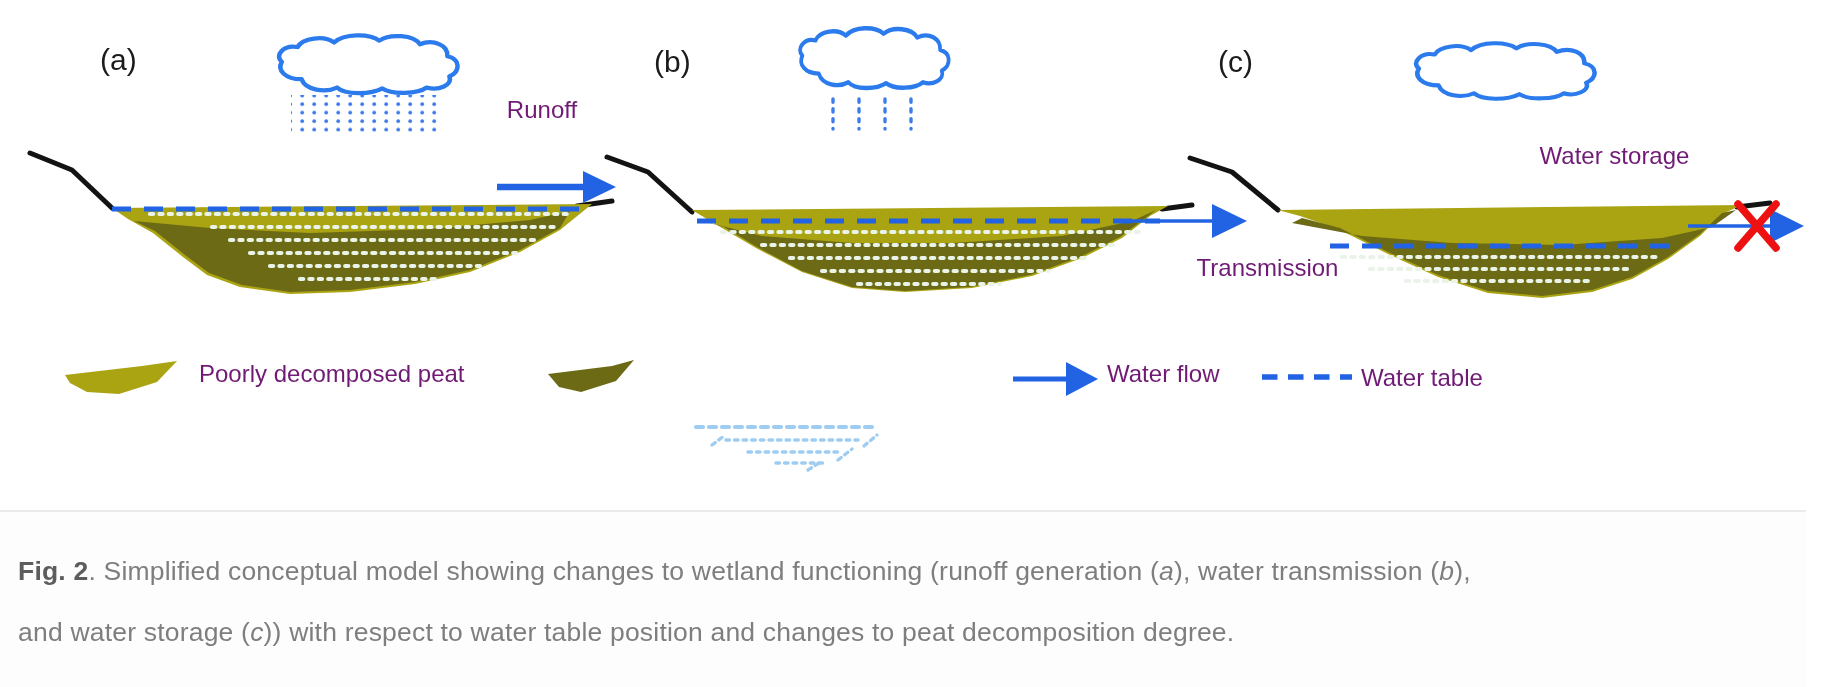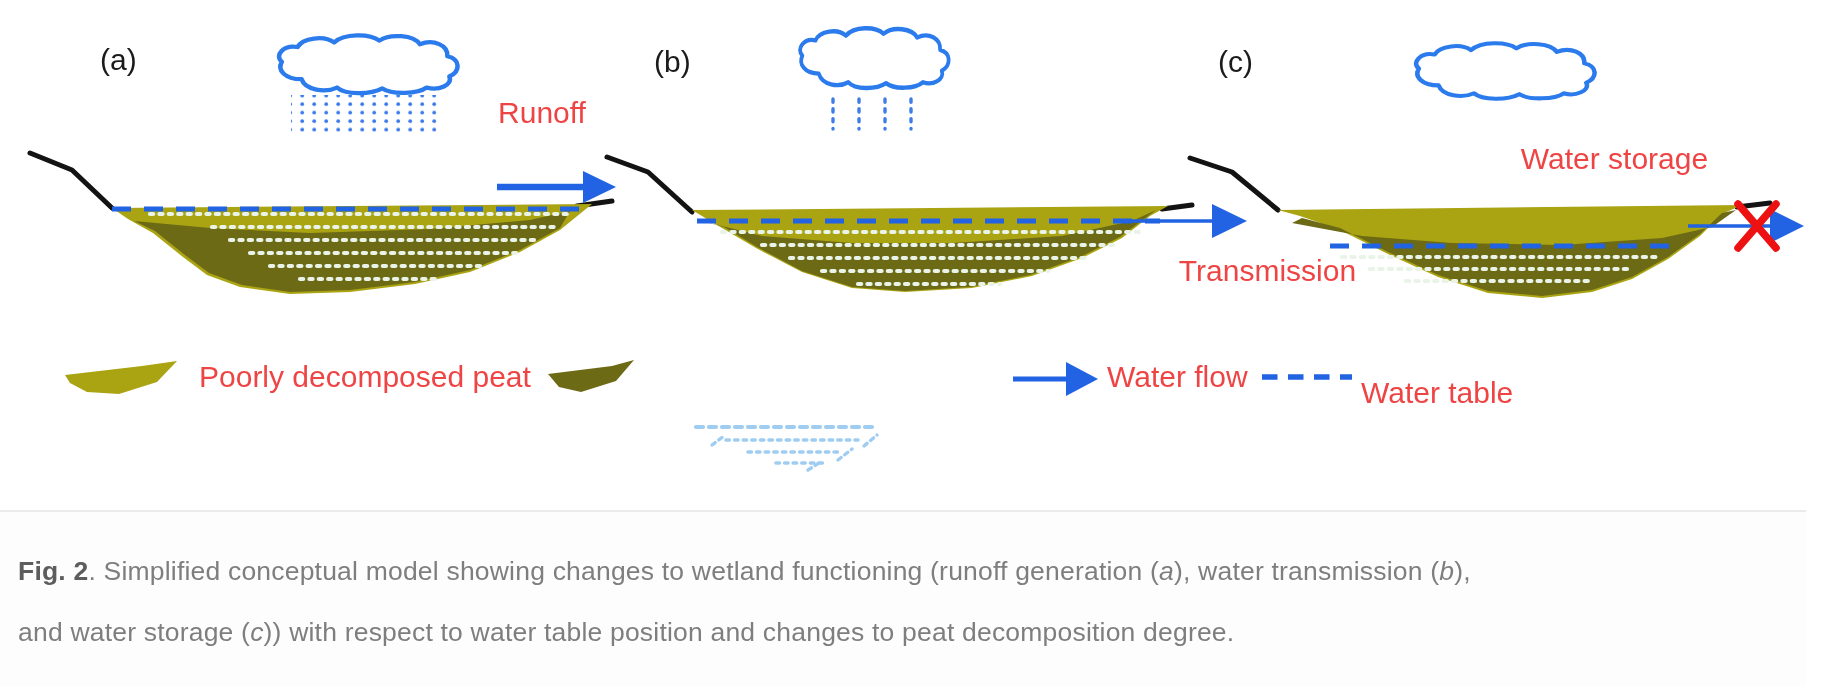--- a/index.html
+++ b/index.html
@@ -2,21 +2,21 @@
 <html><head>
 <meta charset="utf-8">
 <style>
   html,body{margin:0;padding:0;background:#ffffff;}
   .stage{
     position:relative;width:1834px;height:687px;background:#ffffff;overflow:hidden;
     font-family:"Liberation Sans",sans-serif;
   }
   .figure-area{position:absolute;left:0;top:0;width:1834px;height:510px;background:#ffffff;}
   .figure-area svg{position:absolute;left:0;top:0;}
-  .lbl{position:absolute;color:#ef4444;font-size:30px;line-height:1.05;white-space:nowrap;}
+  .lbl{position:absolute;color:#701a75;font-size:24px;line-height:1.05;white-space:nowrap;}
   .panel-letter{font-size:30px;color:#1b1b1b;}
   .ann{text-align:center;}
   .caption-area{
     position:absolute;left:0;top:510px;width:1806px;height:177px;
     background:#fdfdfd;border-top:2px solid #ebebeb;box-sizing:border-box;
   }
   .caption-line{
     margin:0;padding:0 0 0 18px;color:#7e7e7e;font-size:26.5px;letter-spacing:0.2px;
     font-family:"Liberation Sans",sans-serif;white-space:nowrap;
   }
@@ -163,21 +163,21 @@
     <div class="lbl panel-letter" style="left:100px;top:44px;">(a)</div>
     <div class="lbl panel-letter" style="left:654px;top:46px;">(b)</div>
     <div class="lbl panel-letter" style="left:1218px;top:46px;">(c)</div>
 
     <div class="lbl ann" style="left:462px;top:97px;width:160px;">Runoff</div>
     <div class="lbl ann" style="left:1155px;top:255px;width:225px;">Transmission</div>
     <div class="lbl ann" style="left:1497px;top:143px;width:235px;">Water storage</div>
 
     <div class="lbl" style="left:199px;top:361px;">Poorly decomposed peat</div>
     <div class="lbl" style="left:1107px;top:361px;">Water flow</div>
-    <div class="lbl" style="left:1361px;top:377px;">Water table</div>
+    <div class="lbl" style="left:1361px;top:365px;">Water table</div>
   </div>
 
   <div class="caption-area">
     <p class="caption-line l1"><strong>Fig. 2</strong><span>. Simplified conceptual model showing changes to wetland functioning (runoff generation (</span><em>a</em><span>), water transmission (</span><em>b</em><span>),</span></p>
     <p class="caption-line l2"><span>and water storage (</span><em>c</em><span>)) with respect to water table position and changes to peat decomposition degree.</span></p>
   </div>
 
 </div>
 
 </body></html>

